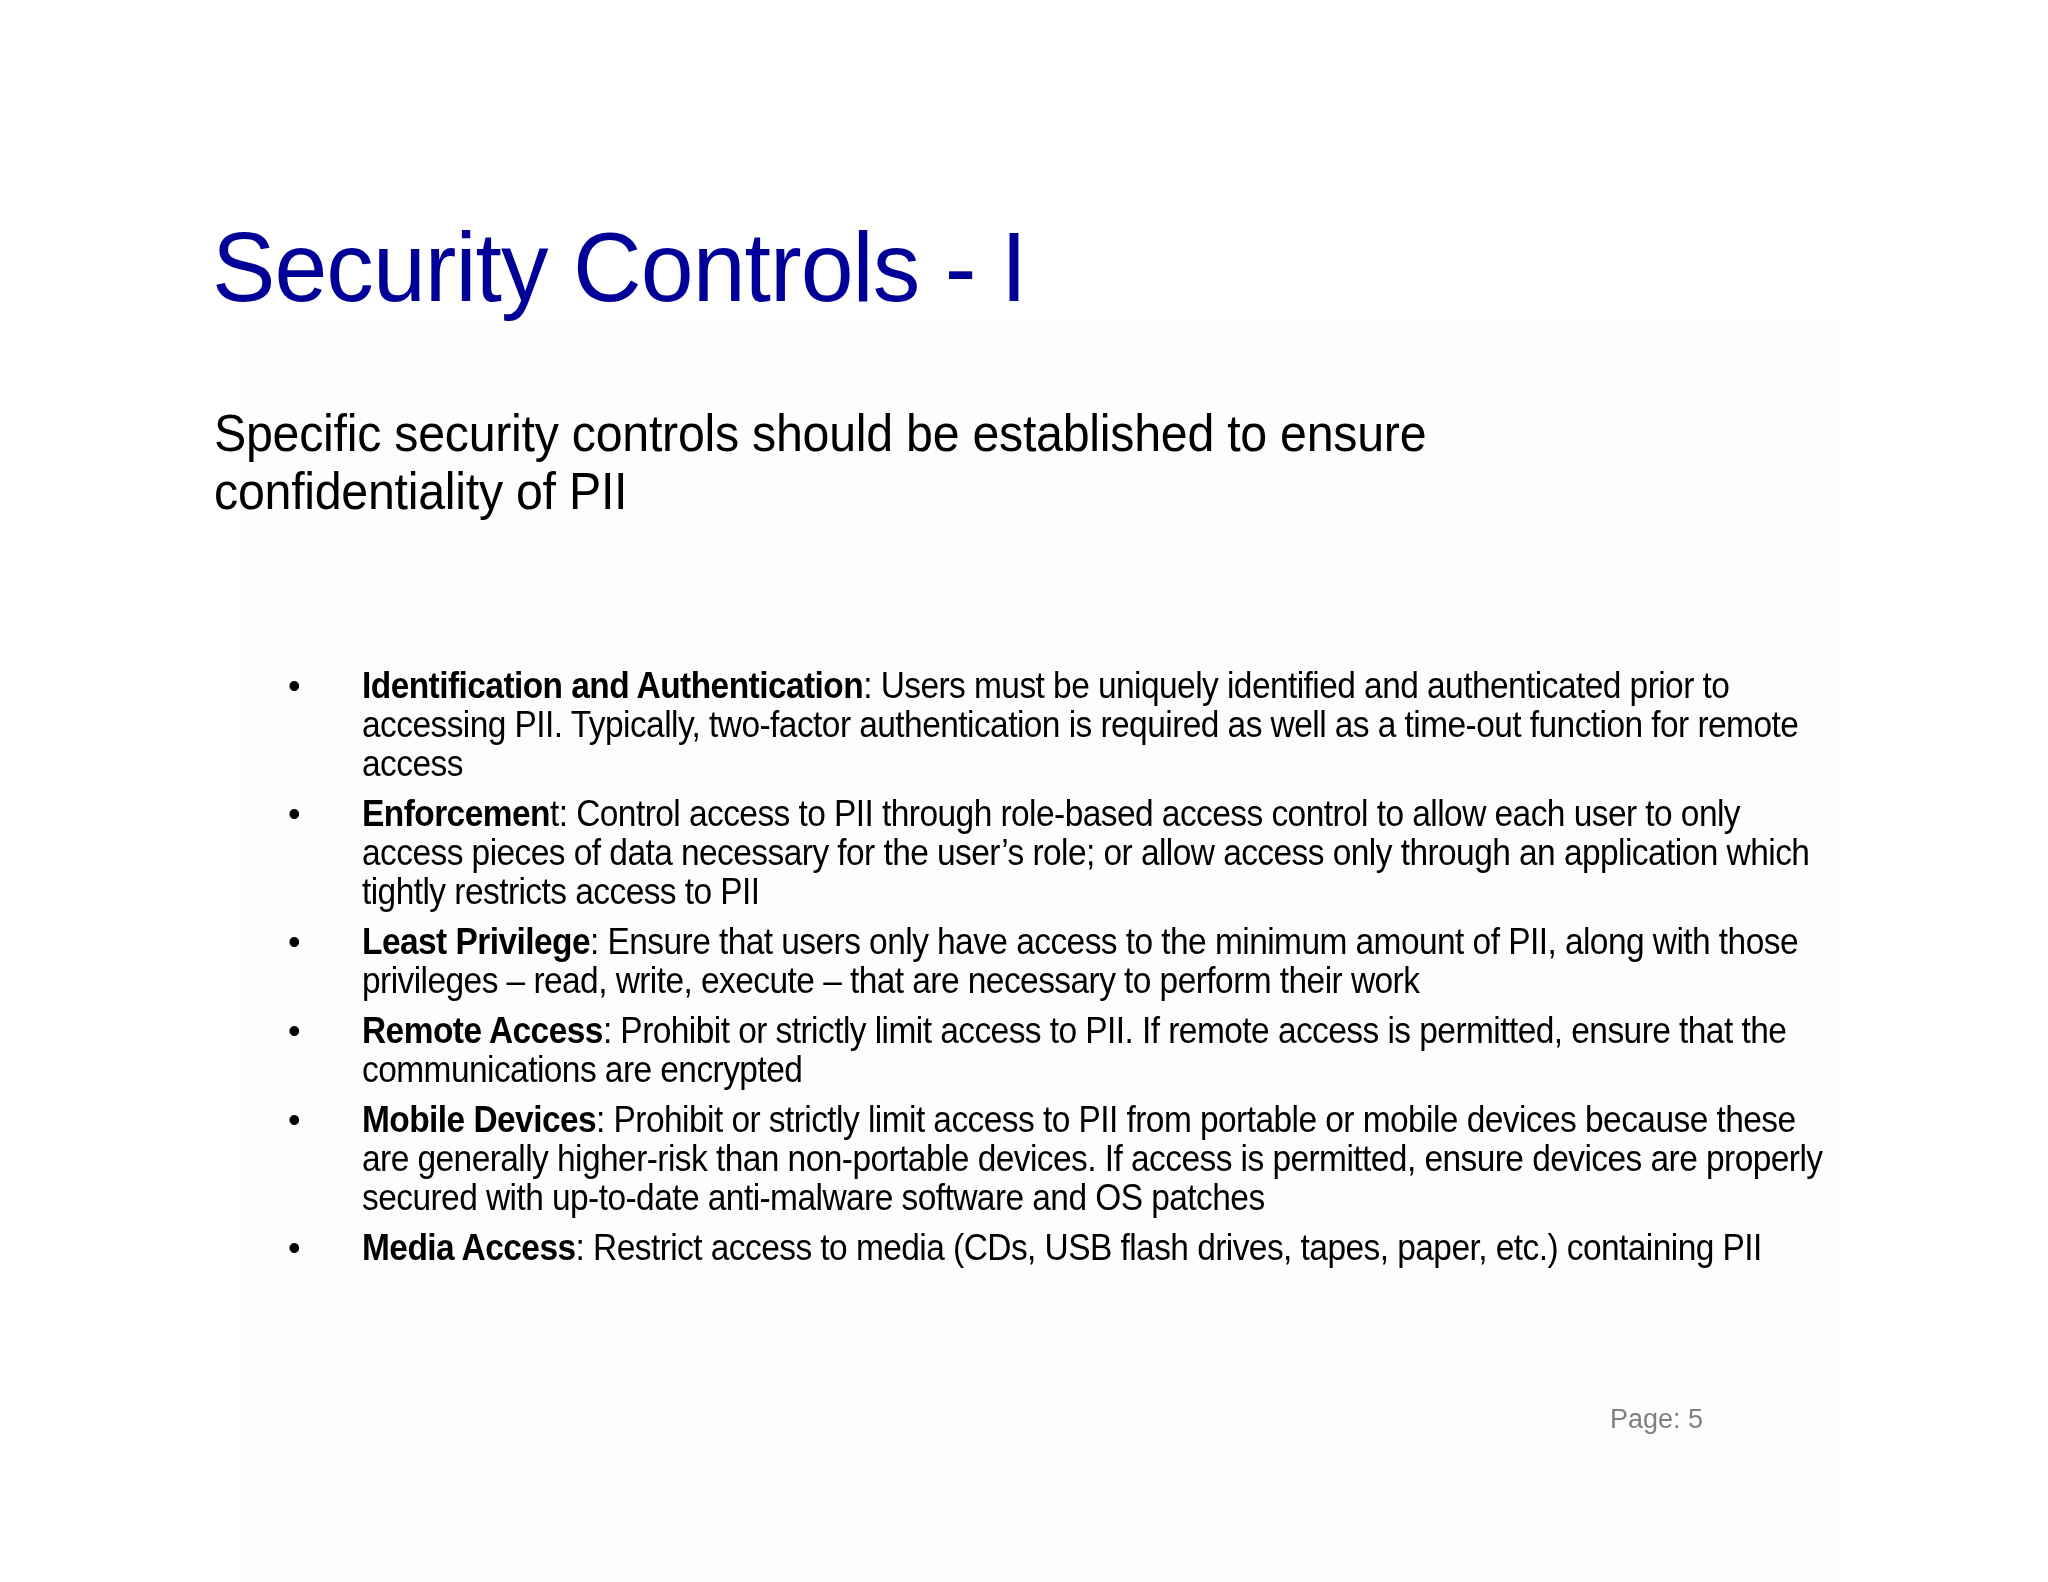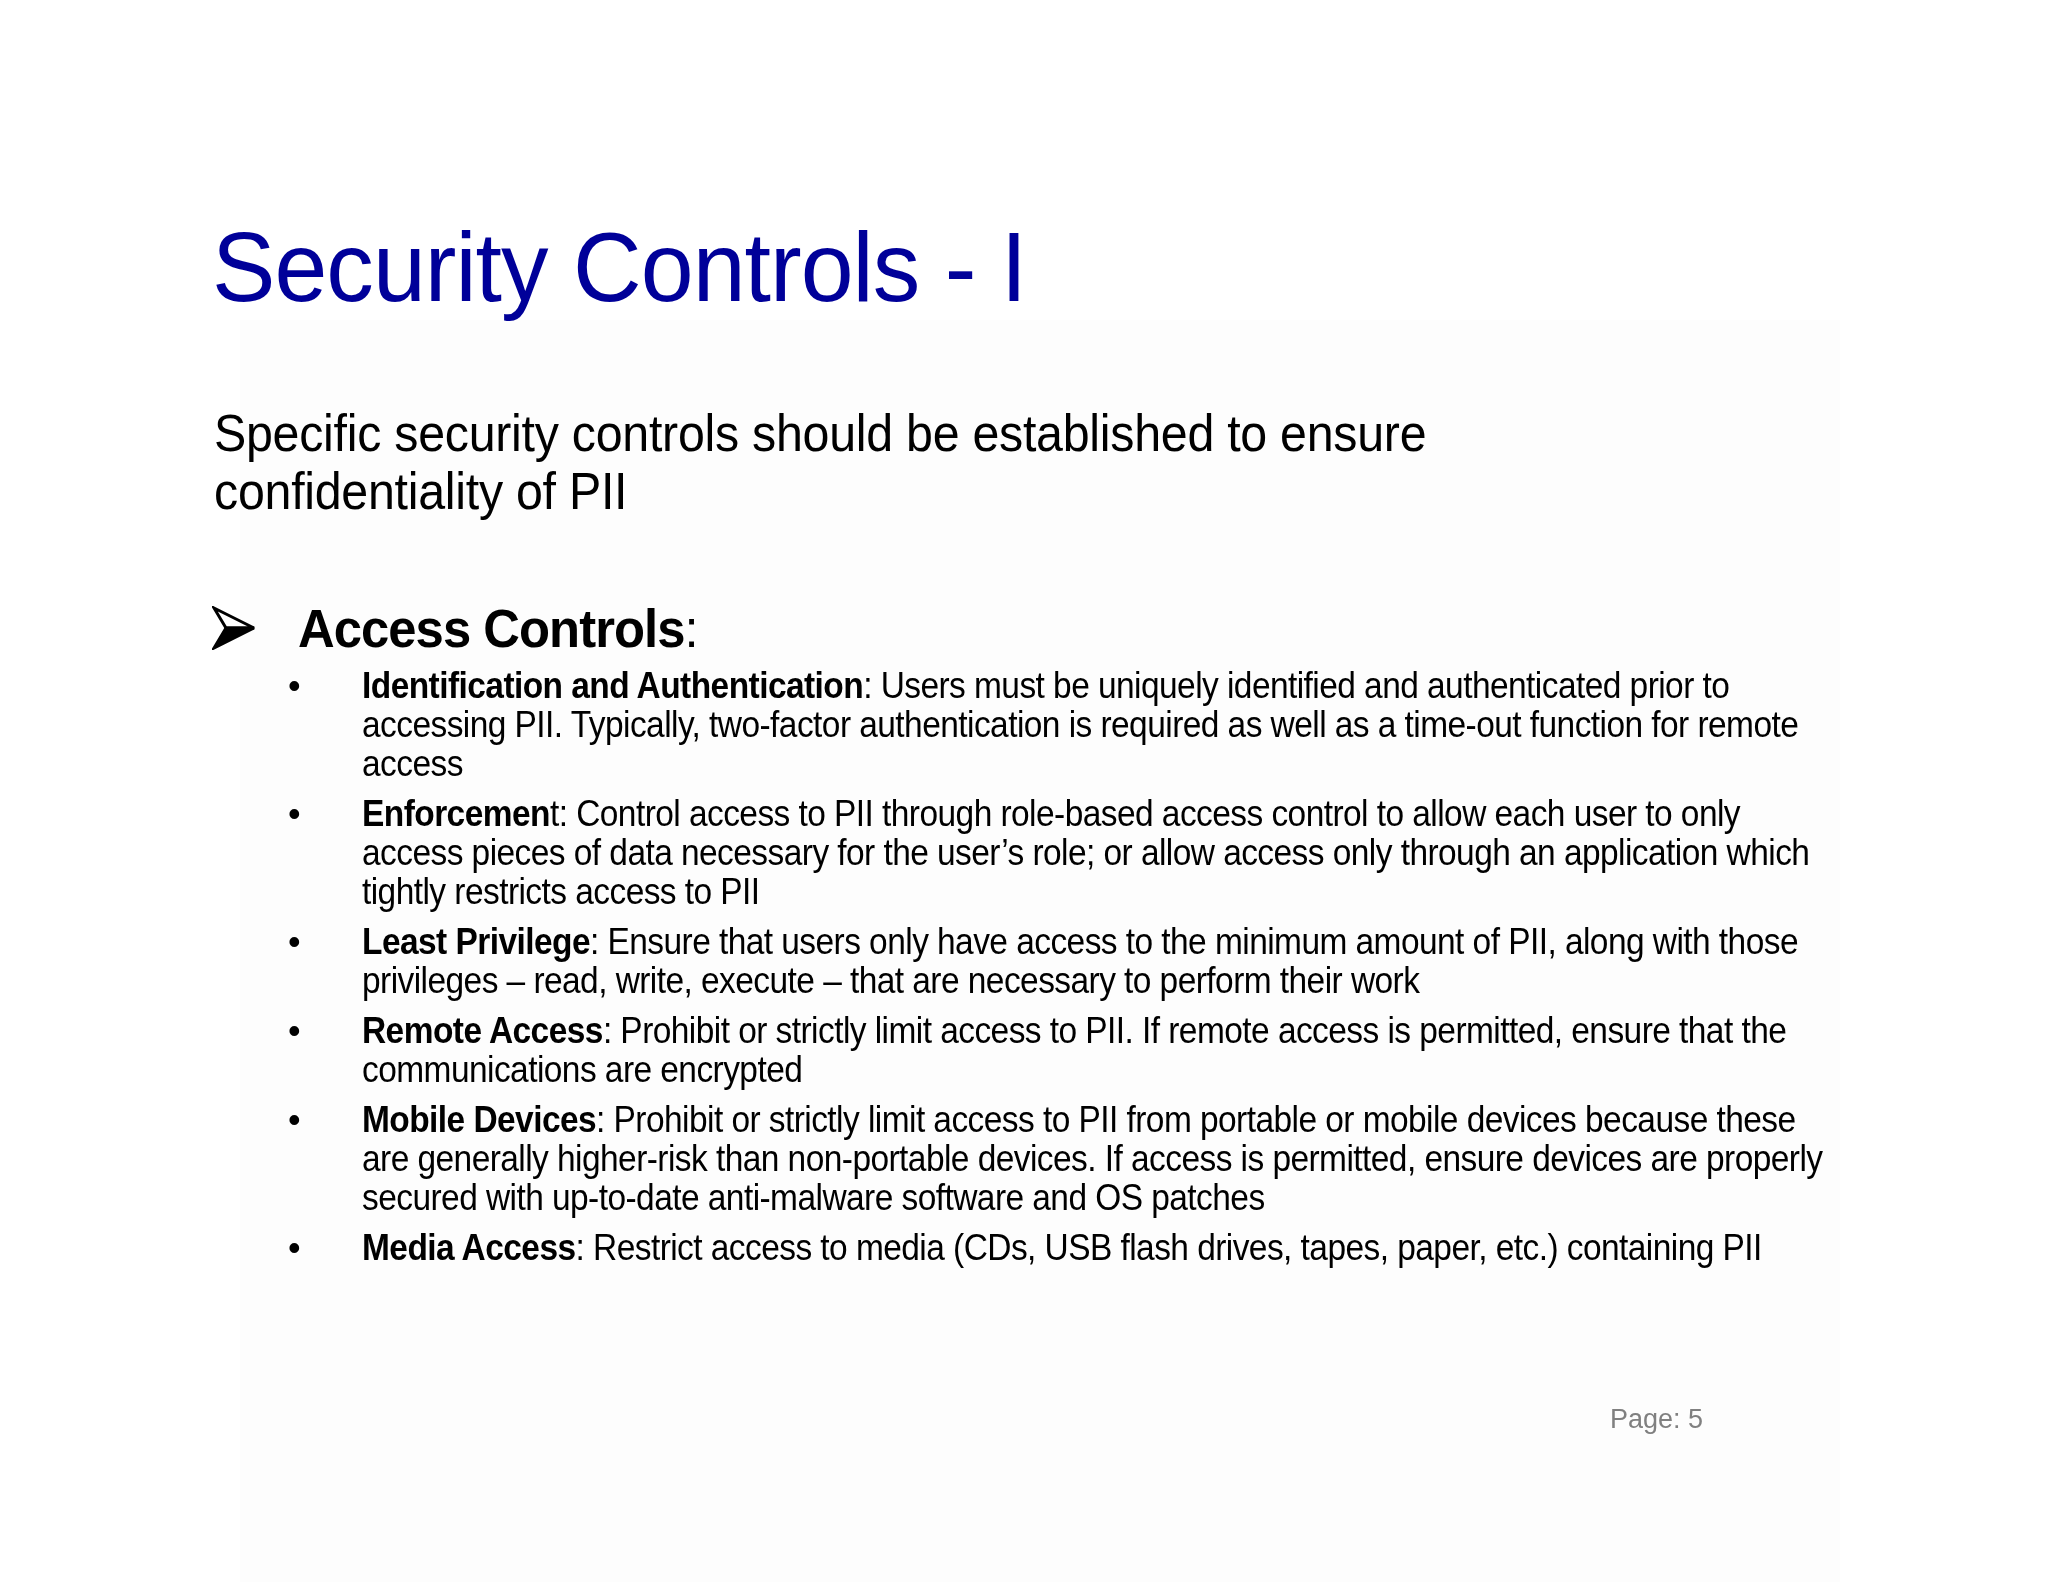--- a/index.html
+++ b/index.html
@@ -123,29 +123,20 @@
 </head>
 <body>
 
 <div class="slide">
   <div class="slide-inner-shade"></div>
 
   <h1 class="title" style="margin:0;font-weight:normal;">Security Controls - I</h1>
 
   <p class="intro" style="margin:0;">Specific security controls should be established to ensure confidentiality of PII</p>
 
-  <div class="section">
-    <span class="section-arrow">
-      <svg width="44" height="44" viewBox="0 0 44 44">
-        <polygon points="2,2 42,22 14,22" fill="#ffffff" stroke="#000000" stroke-width="3" stroke-linejoin="miter"></polygon>
-        <polygon points="14,22 42,22 2,42" fill="#000000" stroke="#000000" stroke-width="3" stroke-linejoin="miter"></polygon>
-      </svg>
-    </span>
-    <span class="section-label"><span>Access Controls</span><span class="colon">:</span></span>
-  </div>
 
   <ul class="bullets">
     <li class="bullet">
       <span class="dot">•</span>
       <span class="text"><span class="term">Identification and Authentication</span><span></span><span>: Users must be uniquely identified and authenticated prior to accessing PII. Typically, two-factor authentication is required as well as a time-out function for remote access</span></span>
     </li>
     <li class="bullet">
       <span class="dot">•</span>
       <span class="text"><span class="term">Enforcemen</span><span>t</span><span>: Control access to PII through role-based access control to allow each user to only access pieces of data necessary for the user’s role; or allow access only through an application which tightly restricts access to PII</span></span>
     </li>

